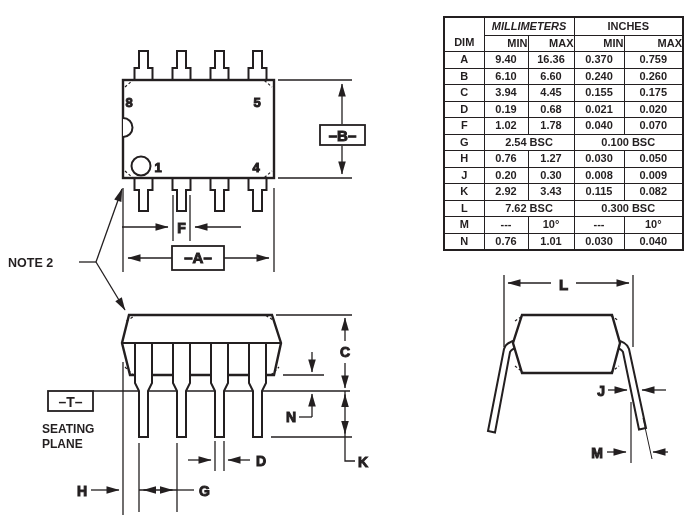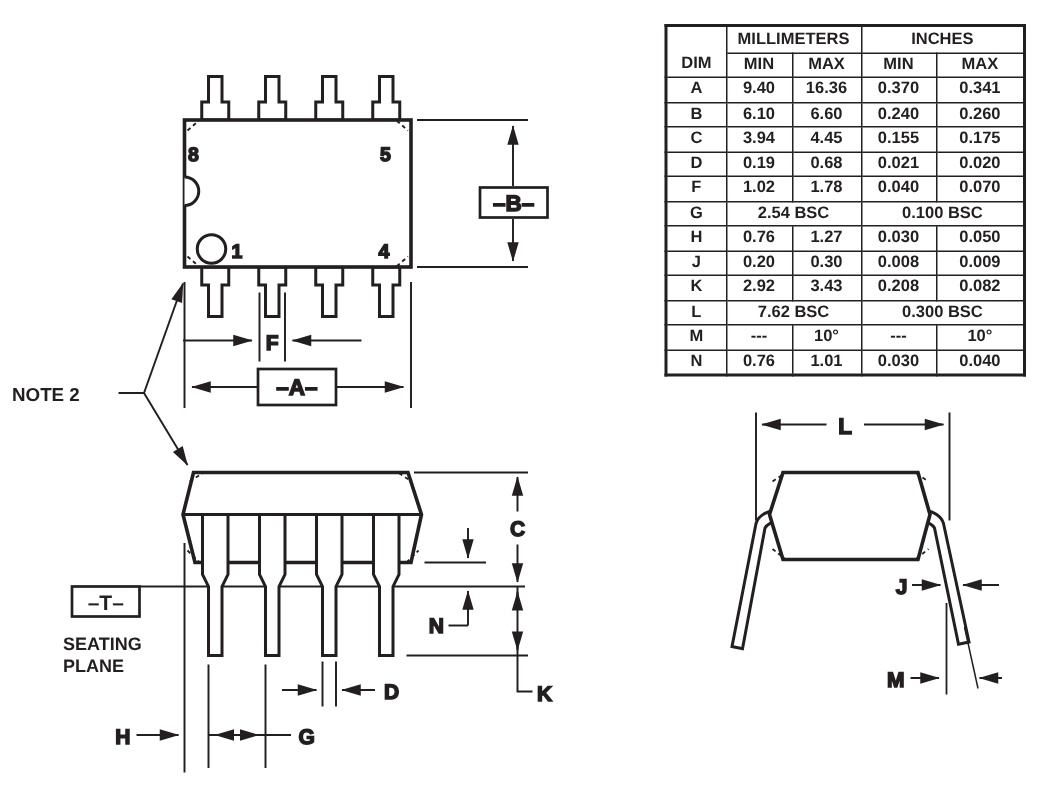--- a/index.html
+++ b/index.html
@@ -212,35 +212,35 @@
     <colgroup>
       <col class="c-dim">
         <col class="c-mm1">
         <col class="c-mm2">
         <col class="c-in1">
         <col class="c-in2">
     </colgroup>
     <tbody>
         <tr>
       <th class="dimhead" rowspan="2">DIM</th>
-      <th colspan="2" style="height:17px;">MILLIMETERS</th>
+      <th colspan="2" style="height:17px;font-style:italic;">MILLIMETERS</th>
       <th colspan="2">INCHES</th>
     </tr>
-    <tr style="height:13px;">
+    <tr style="height:13px;text-align:right;">
       <th>MIN</th>
       <th>MAX</th>
       <th>MIN</th>
       <th>MAX</th>
     </tr>
     <tr class="data">
       <td>A</td>
       <td>9.40</td>
       <td>16.36</td>
       <td>0.370</td>
-      <td>0.341</td>
+      <td>0.759</td>
     </tr>
     <tr class="data">
       <td>B</td>
       <td>6.10</td>
       <td>6.60</td>
       <td>0.240</td>
       <td>0.260</td>
     </tr>
     <tr class="data">
       <td>C</td>
@@ -279,21 +279,21 @@
       <td>J</td>
       <td>0.20</td>
       <td>0.30</td>
       <td>0.008</td>
       <td>0.009</td>
     </tr>
     <tr class="data">
       <td>K</td>
       <td>2.92</td>
       <td>3.43</td>
-      <td>0.208</td>
+      <td>0.115</td>
       <td>0.082</td>
     </tr>
     <tr class="data">
       <td>L</td>
       <td colspan="2">7.62 BSC</td>
       <td colspan="2">0.300 BSC</td>
     </tr>
     <tr class="data">
       <td>M</td>
       <td>---</td>

